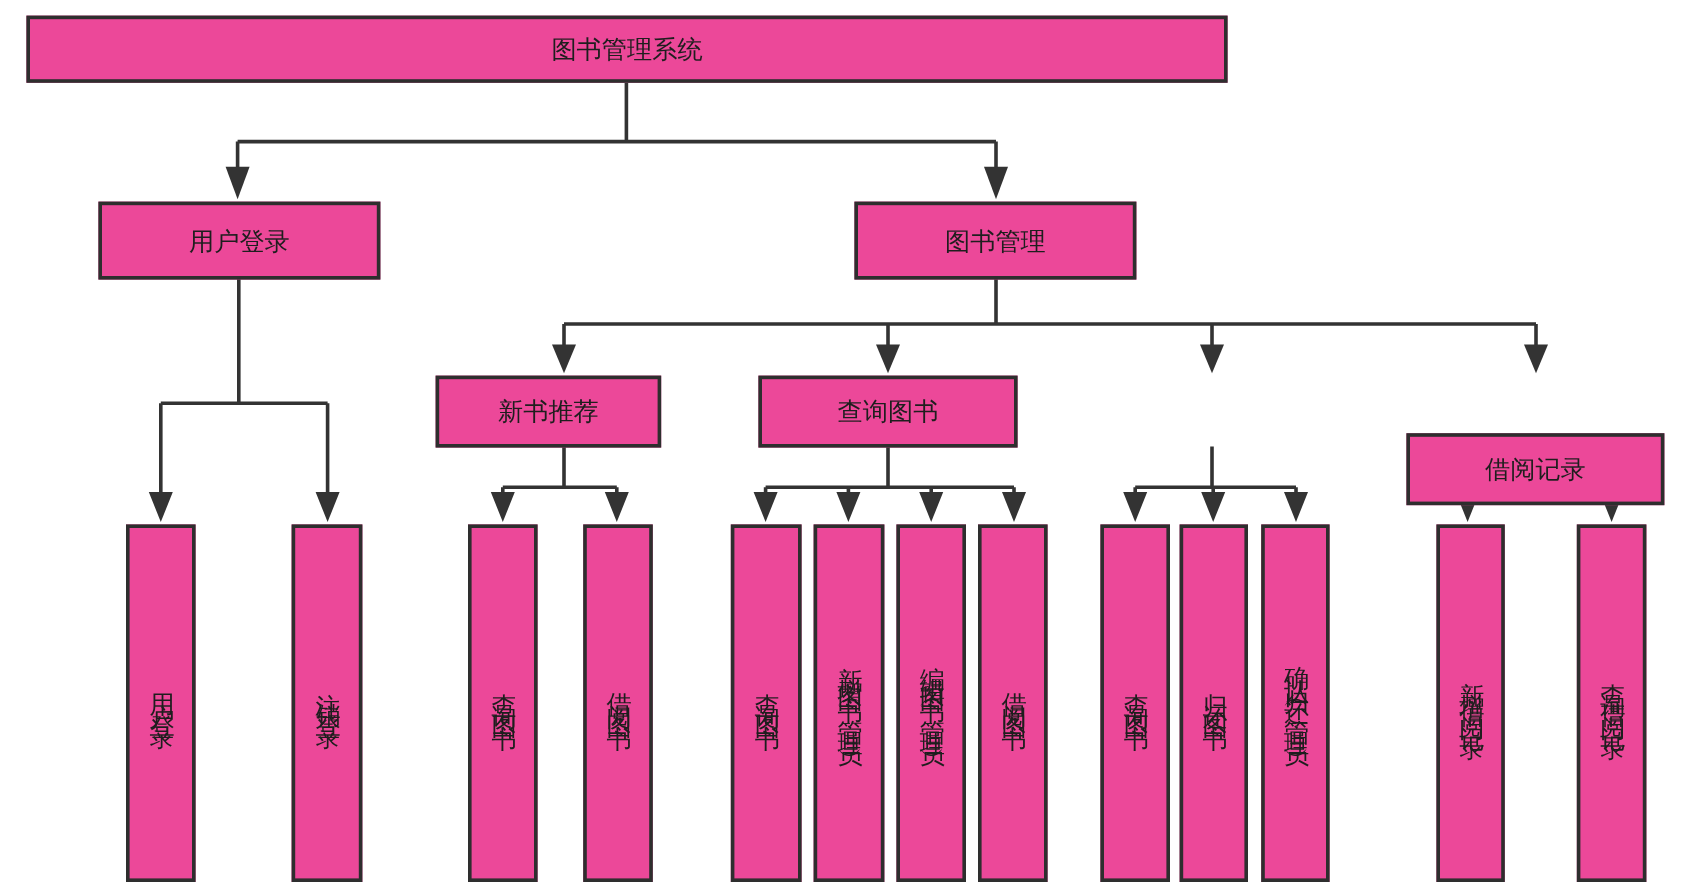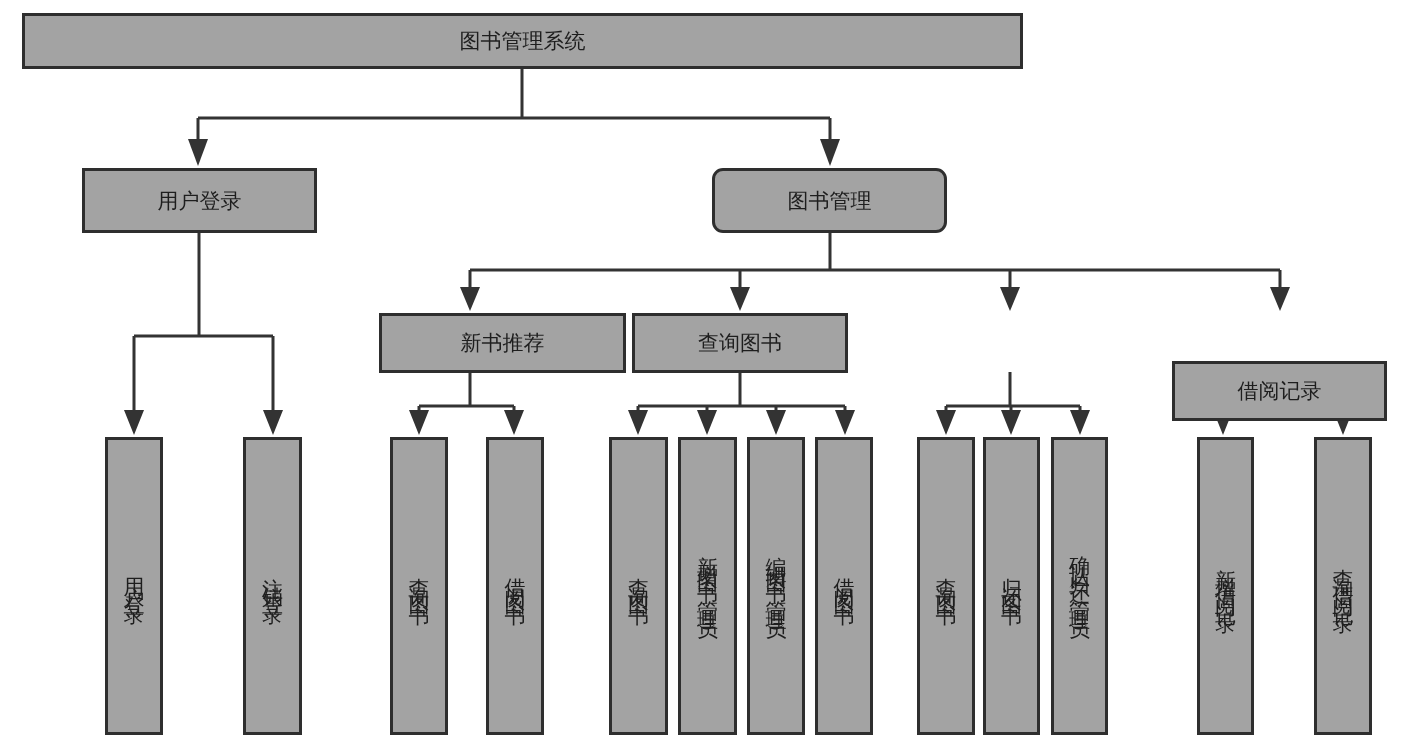--- a/index.html
+++ b/index.html
@@ -18,21 +18,21 @@
   .connectors {
     position: absolute;
     left: 0;
     top: 0;
     pointer-events: none;
   }
   .box {
     position: absolute;
     box-sizing: border-box;
     border: 3px solid #2e2e2e;
-    background: #a3a3a3;
+    background: #ec4899;
     display: flex;
     align-items: center;
     justify-content: center;
     color: #1e1e1e;
     font-size: 21px;
     text-align: center;
   }
   .leaf {
     writing-mode: vertical-rl;
     text-orientation: mixed;
@@ -95,25 +95,25 @@
     </g>
   </svg>
 
   <div class="box" style="left:22px; top:13px; width:1001px; height:56px;">
     <span>图书管理系统</span>
   </div>
 
   <div class="box" style="left:82px; top:168px; width:235px; height:65px;">
     <span>用户登录</span>
   </div>
-  <div class="box" style="left:712px; top:168px; width:235px; height:65px;border-radius:11px;">
+  <div class="box" style="left:712px; top:168px; width:235px; height:65px;">
     <span>图书管理</span>
   </div>
 
-  <div class="box" style="left:379px; top:313px; width:247px; height:60px;">
+  <div class="box" style="left:363px; top:313px; width:188px; height:60px;">
     <span>新书推荐</span>
   </div>
   <div class="box" style="left:632px; top:313px; width:216px; height:60px;">
     <span>查询图书</span>
   </div>
   <div class="box" style="left:1172px; top:313px; width:215px; height:60px;margin-top:48px;">
     <span>借阅记录</span>
   </div>
 
   <div class="box leaf" style="left:105px; top:437px; width:58px; height:298px;">

